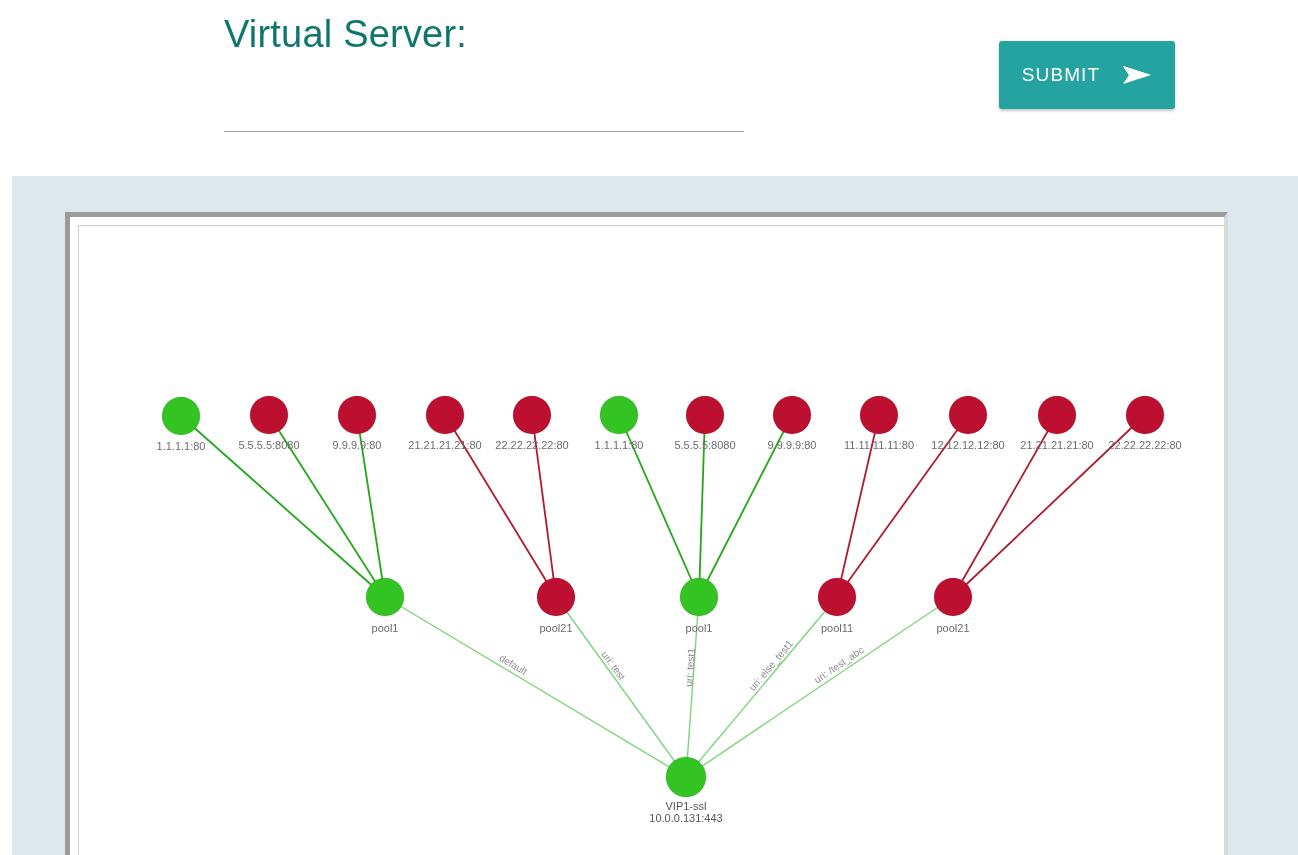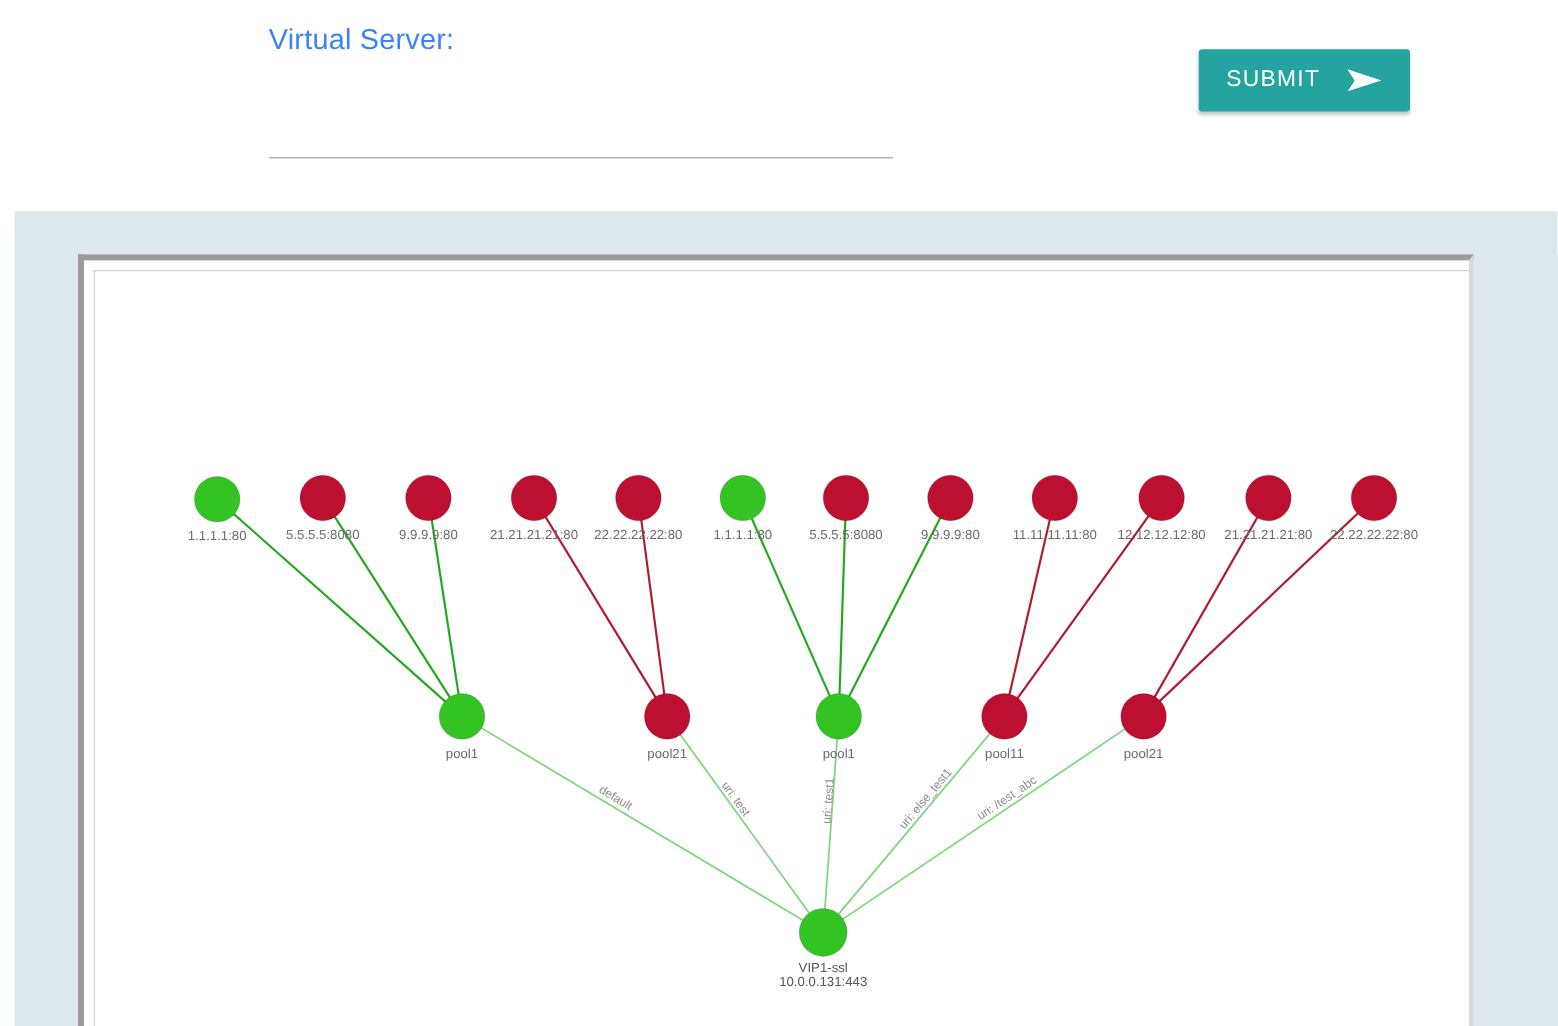--- a/index.html
+++ b/index.html
@@ -7,25 +7,25 @@
     width:1298px;height:855px;
     background:#ffffff;
     font-family:"Liberation Sans", sans-serif;
     overflow:hidden;
     position:relative;
   }
   
   #header{position:absolute;left:0;top:0;width:1298px;height:175px;background:#fff;}
   #page-title{
     position:absolute;left:224px;top:10px;
-    font-size:24px;color:#3b82f6;font-weight:400;
+    font-size:38px;color:#0f766e;font-weight:400;
     letter-spacing:.2px;line-height:48px;white-space:nowrap;
   }
   #submit-button{
-    position:absolute;left:999px;top:41px;width:176px;height:52px;
+    position:absolute;left:999px;top:41px;width:176px;height:68px;
     background:#24a3a0;border:none;border-radius:3px;
     box-shadow:0 2px 3px rgba(0,0,0,.22);
     cursor:pointer;display:flex;align-items:center;justify-content:center;
     gap:22px;padding:0;
   }
   .submit-label{
     color:#ffffff;font-size:19px;letter-spacing:1.1px;
     font-family:"Liberation Sans", sans-serif;
   }
   .send-icon{display:block;width:30px;height:22px;}

